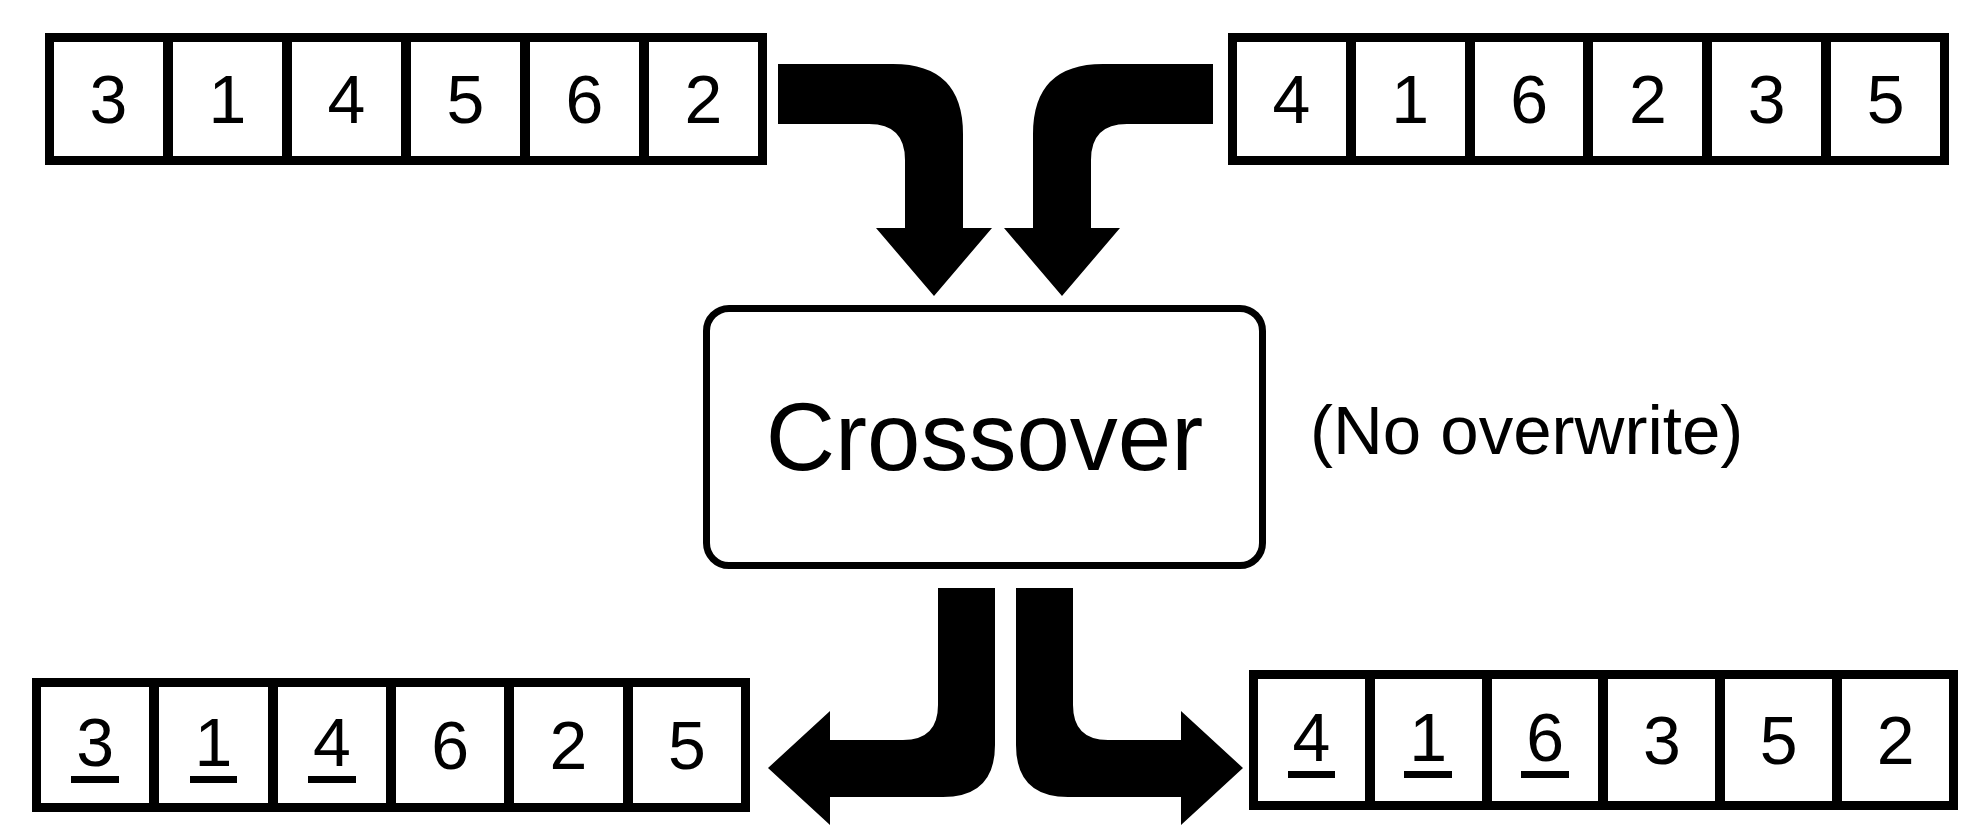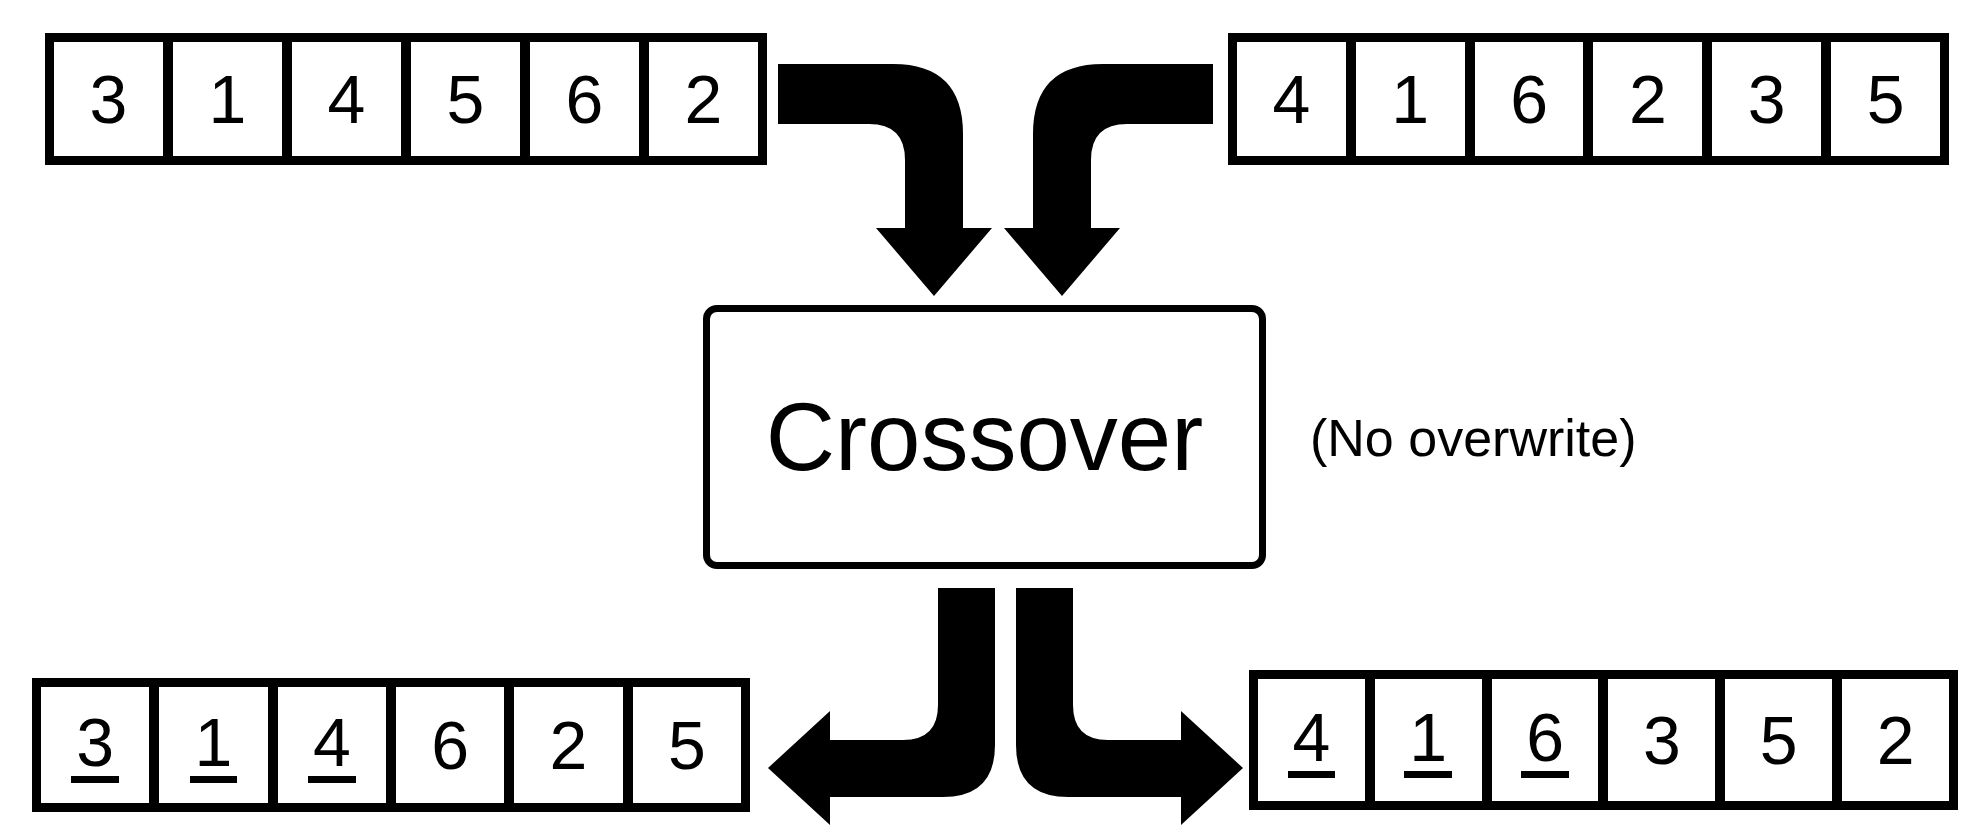--- a/index.html
+++ b/index.html
@@ -43,37 +43,37 @@
   .genes-bottom-left  { left: 32px;   top: 678px; width: 718px; height: 134px; }
   .genes-bottom-right { left: 1249px; top: 670px; width: 709px; height: 140px; }
 
   .crossover-box {
     position: absolute;
     left: 703px; top: 305px;
     width: 563px; height: 264px;
     box-sizing: border-box;
     background: #ffffff;
     border: 7px solid #000000;
-    border-radius: 14px;
+    border-radius: 26px;
     display: flex;
     align-items: center;
     justify-content: center;
   }
   .crossover-label {
     font-size: 96px;
     line-height: 1;
     white-space: nowrap;
   }
   .note {
     position: absolute;
     left: 1310px; top: 396px;
     height: 84px;
     display: flex;
-    align-items: center;
-    font-size: 52px;
+    align-items: flex-start;
+    font-size: 69px;
     line-height: 1;
     white-space: nowrap;
   }
   .arrows-layer {
     position: absolute;
     left: 0; top: 0;
     width: 1983px; height: 838px;
     pointer-events: none;
   }
   .arrows-layer path { fill: #000000; }

